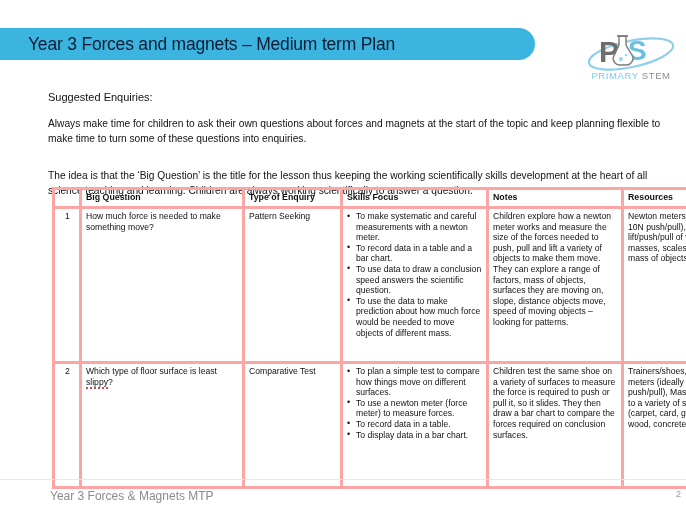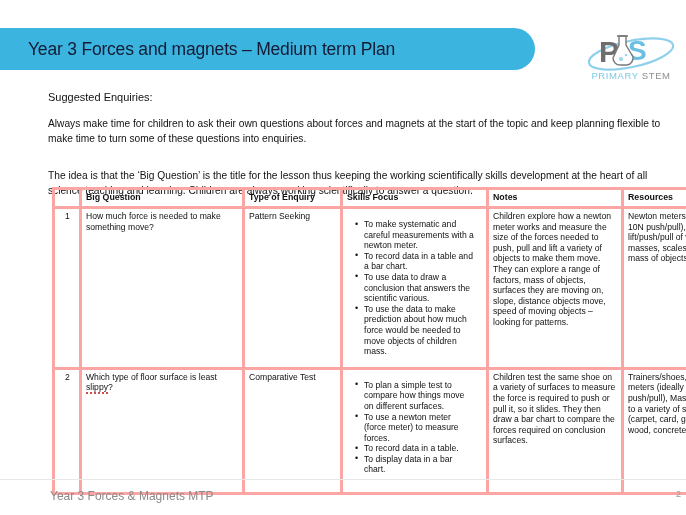--- a/index.html
+++ b/index.html
@@ -15,21 +15,21 @@
     color: #111111;
     overflow: hidden;
   }
 
   
   #title-banner {
     position: absolute;
     left: 0;
     top: 28px;
     width: 535px;
-    height: 42px;
+    height: 32px;
     background: #3cb4e0;
     border-top-right-radius: 23px;
     border-bottom-right-radius: 23px;
     display: flex;
     align-items: center;
   }
   #title-text {
     font-size: 17.5px;
     color: #141b34;
     padding-left: 28px;
@@ -113,21 +113,21 @@
   .col-type    { width: 88px; }
   .col-skills  { width: 136px; }
   .col-notes   { width: 125px; }
   .col-res     { width: 110px; }
 
   td.col-num { text-align: center; }
   #mtp-table tbody td { height: 148px; }
   #mtp-table tbody tr.row-2 td { height: 118px; }
 
   .bullets {
-    margin: 8px;
+    margin: 0;
     padding: 0;
     list-style: none;
   }
   .bullets li {
     position: relative;
     padding-left: 9px;
     margin-bottom: 0px;
   }
   .bullets li:before {
     content: "\2022";
@@ -206,22 +206,22 @@
   </thead>
   <tbody>
     <tr class="row-1">
       <td class="col-num">1</td>
       <td class="col-bigq">How much force is needed to make something move?</td>
       <td class="col-type">Pattern Seeking</td>
       <td class="col-skills">
         <ul class="bullets">
           <li>To make systematic and careful measurements with a newton meter.</li>
           <li>To record data in a table and a bar chart.</li>
-          <li>To use data to draw a conclusion that answers the scientific various.</li>
-          <li>To use the data to make prediction about how much force would be needed to move objects of children mass.</li>
+          <li>To use data to draw a conclusion speed answers the scientific question.</li>
+          <li>To use the data to make prediction about how much force would be needed to move objects of different mass.</li>
         </ul>
       </td>
       <td class="col-notes">Children explore how a newton meter works and measure the size of the forces needed to push, pull and lift a variety of objects to make them move. They can explore a range of factors, mass of objects, surfaces they are moving on, slope, distance objects move, speed of moving objects – looking for patterns.</td>
       <td class="col-res">Newton meters (ideally 1-10N push/pull), Objects to lift/push/pull of various masses, scales to measure mass of objects</td>
     </tr>
     <tr class="row-2">
       <td class="col-num">2</td>
       <td class="col-bigq"><span>Which type of floor surface is least </span><span class="misspelled">slippy</span><span>?</span></td>
       <td class="col-type">Comparative Test</td>
       <td class="col-skills">

